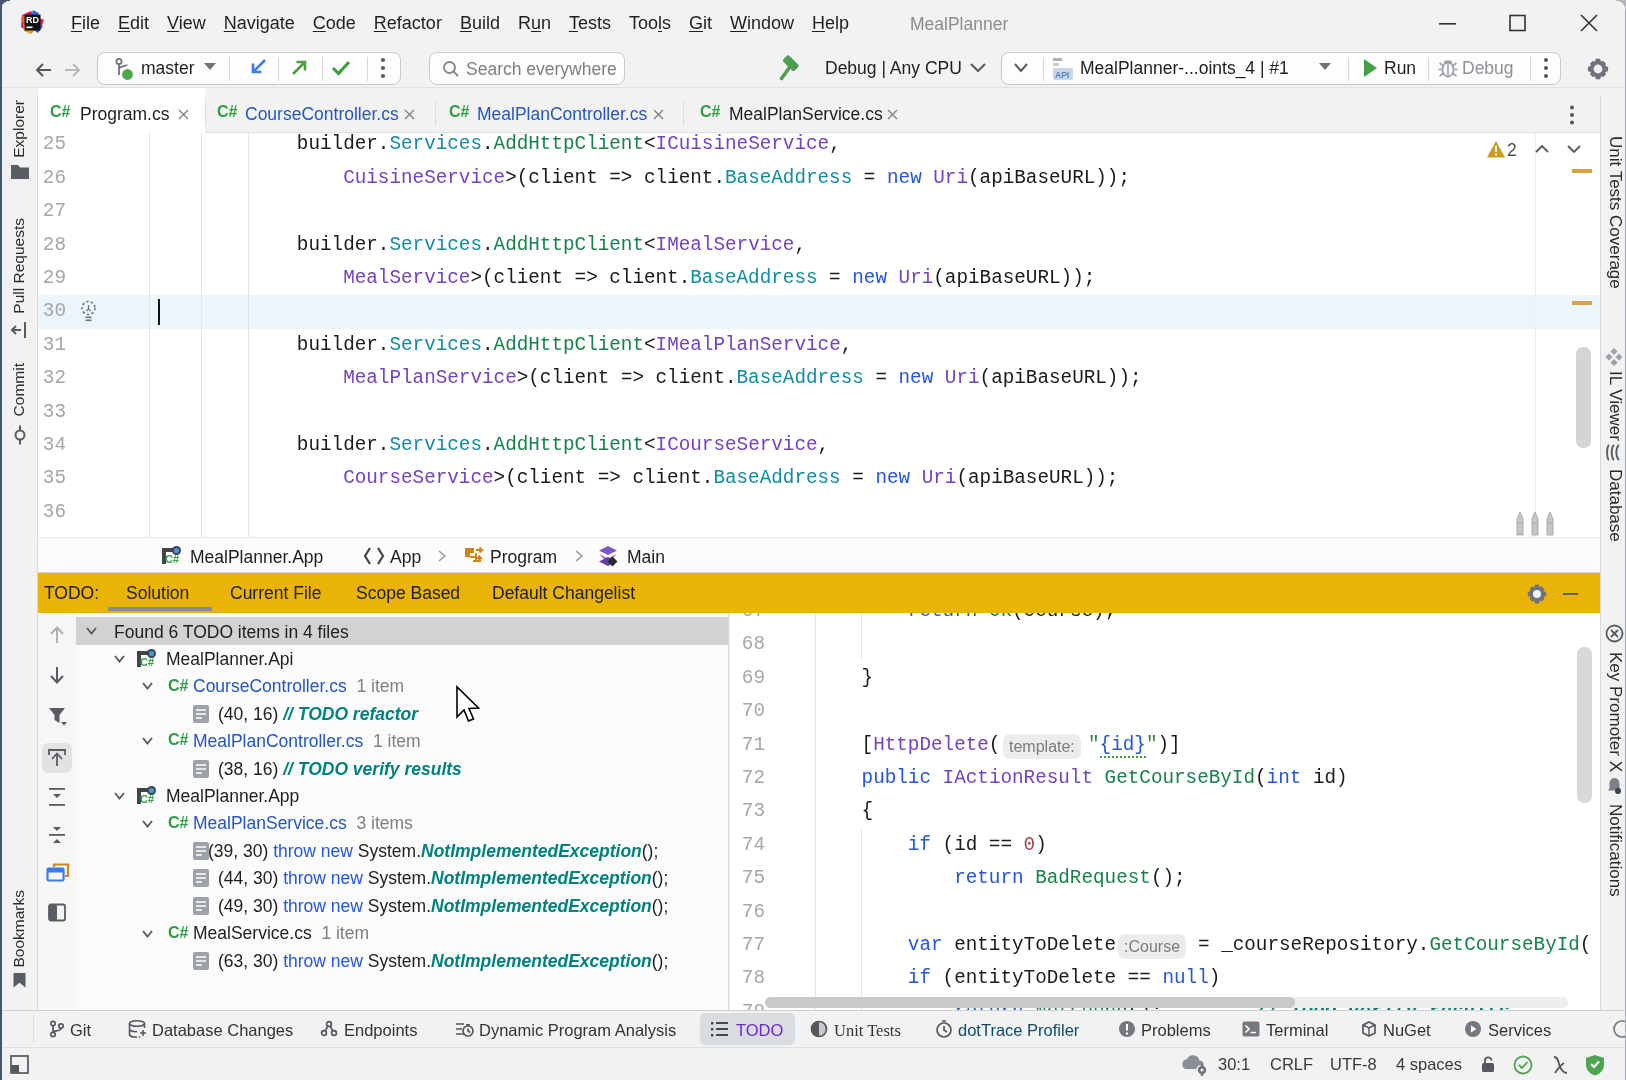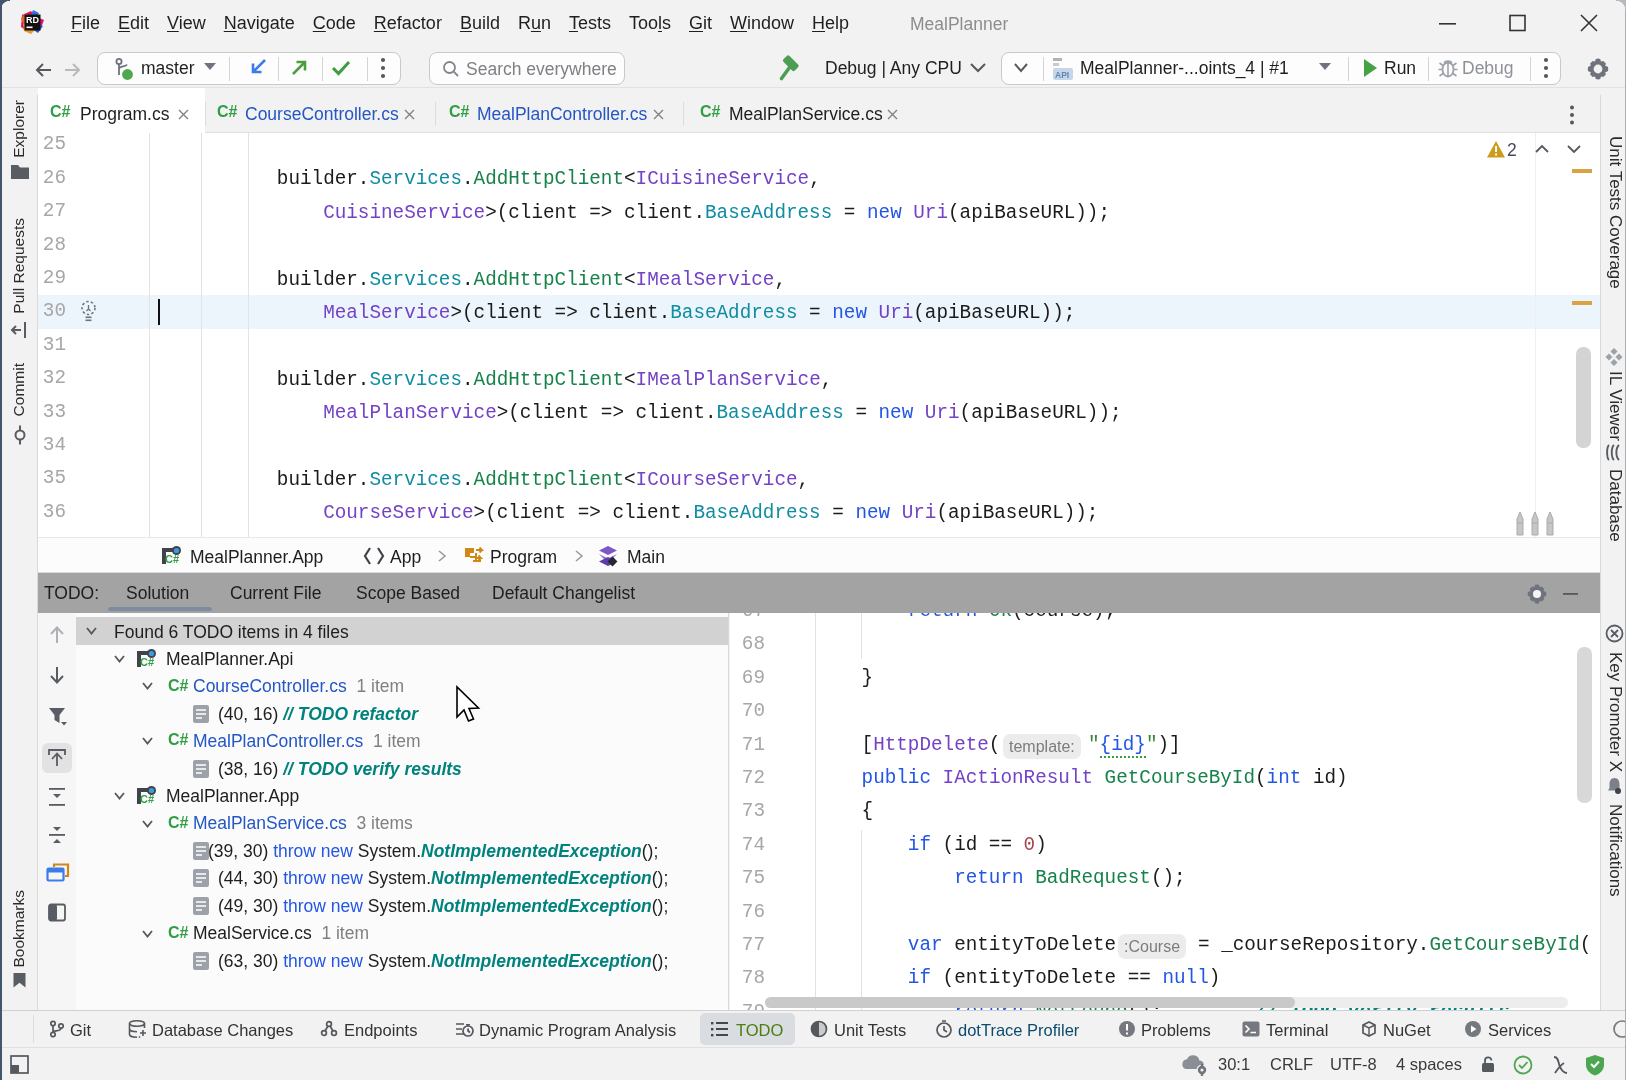--- a/index.html
+++ b/index.html
@@ -240,21 +240,21 @@
 
   <div class="abs" style="left:0;top:162.3px;width:1562px;height:33.4px;background:#EDF5FC;"></div>
 
   <div class="vline" style="left:111px;top:0;height:404px;"></div>
   <div class="vline" style="left:163px;top:0;height:404px;"></div>
   <div class="vline" style="left:210px;top:0;height:404px;"></div>
   <div class="vline" style="left:1497px;top:0;height:404px;background:#EFEFEF;"></div>
 
   <div class="lnum" style="left:0;top:-4.7px;width:28px;">25<br>26<br>27<br>28<br>29<br>30<br>31<br>32<br>33<br>34<br>35<br>36</div>
 
-  <pre class="code" style="left:100px;top:-4.7px;margin-top:35px;">            builder.<span class="prp">Services</span>.<span class="mth">AddHttpClient</span>&lt;<span class="typ">ICuisineService</span>,
+  <pre class="code" style="left:120px;top:-4.7px;">            builder.<span class="prp">Services</span>.<span class="mth">AddHttpClient</span>&lt;<span class="typ">ICuisineService</span>,
                 <span class="typ">CuisineService</span>&gt;(client =&gt; client.<span class="prp">BaseAddress</span> = <span class="kw">new</span> <span class="typ">Uri</span>(apiBaseURL));
 
             builder.<span class="prp">Services</span>.<span class="mth">AddHttpClient</span>&lt;<span class="typ">IMealService</span>,
                 <span class="typ">MealService</span>&gt;(client =&gt; client.<span class="prp">BaseAddress</span> = <span class="kw">new</span> <span class="typ">Uri</span>(apiBaseURL));
 
             builder.<span class="prp">Services</span>.<span class="mth">AddHttpClient</span>&lt;<span class="typ">IMealPlanService</span>,
                 <span class="typ">MealPlanService</span>&gt;(client =&gt; client.<span class="prp">BaseAddress</span> = <span class="kw">new</span> <span class="typ">Uri</span>(apiBaseURL));
 
             builder.<span class="prp">Services</span>.<span class="mth">AddHttpClient</span>&lt;<span class="typ">ICourseService</span>,
                 <span class="typ">CourseService</span>&gt;(client =&gt; client.<span class="prp">BaseAddress</span> = <span class="kw">new</span> <span class="typ">Uri</span>(apiBaseURL));</pre>
@@ -323,21 +323,21 @@
     </svg>
   <svg class="abs" style="left:558px;top:7px;" width="24" height="22" viewBox="0 0 24 22">
     <path d="M12 1 L21 5.5 L12 10 L3 5.5 Z" fill="#7B57C8"></path>
     <path d="M3 9 L12 13.5 L21 9 L12 18 Z" fill="#7B57C8" opacity="0.85"></path>
     <path d="M12 12 L21 16.5 L12 21 L3 16.5 Z" fill="#5E3DA8"></path>
     <rect x="13" y="13" width="7" height="7" transform="rotate(45 16.5 16.5)" fill="#26282E"></rect>
   </svg>
   <div class="ui" style="left:589px;top:9px;color:#1E1E1E;">Main</div>
 </div>
 
-<div id="todohdr" class="abs" style="left:38px;top:573px;width:1562px;height:40px;background:#a3a3a3;">
+<div id="todohdr" class="abs" style="left:38px;top:573px;width:1562px;height:40px;background:#eab308;">
   <div class="ui" style="left:6px;top:10px;color:#1E1E1E;">TODO:</div>
   <div class="ui" style="left:88px;top:10px;color:#1E1E1E;">Solution</div>
   <div class="abs" style="left:70px;top:34px;width:104px;height:4px;background:#7E8CA0;border-radius:2px;"></div>
   <div class="ui" style="left:192px;top:10px;color:#1E1E1E;">Current File</div>
   <div class="ui" style="left:318px;top:10px;color:#1E1E1E;">Scope Based</div>
   <div class="ui" style="left:454px;top:10px;color:#1E1E1E;">Default Changelist</div>
   <svg class="abs" style="left:1488px;top:10px;" width="22" height="22" viewBox="0 0 24 24">
     <path fill="#6E737C" d="M12 1.5 L14.2 2 L15 4.6 L17.3 3.9 L19.9 6.5 L19.2 8.8 L21.8 9.7 L22.3 12 L21.8 14.3 L19.2 15.2 L19.9 17.5 L17.3 20.1 L15 19.4 L14.2 22 L12 22.5 L9.8 22 L9 19.4 L6.7 20.1 L4.1 17.5 L4.8 15.2 L2.2 14.3 L1.7 12 L2.2 9.7 L4.8 8.8 L4.1 6.5 L6.7 3.9 L9 4.6 L9.8 2 Z"></path>
     <circle cx="12" cy="12" r="4.4" fill="#F4F4F4"></circle>
   </svg>
@@ -535,27 +535,27 @@
       <circle cx="14" cy="12" r="5" fill="none" stroke="#55585E" stroke-width="1.7"></circle>
       <path d="M14 9.5 V12 L16 13.5 M14 5.5 V7 M12 5.8 H16" stroke="#55585E" stroke-width="1.6"></path>
     </svg>
   <div class="ui" style="left:479px;top:10px;font-size:16.5px;color:#333;">Dynamic Program Analysis</div>
   <svg class="abs" style="left:710px;top:9px;" width="20" height="18" viewBox="0 0 20 18">
       <path d="M6 3 H18 M6 9 H18 M6 15 H18" stroke="#44474D" stroke-width="1.8"></path>
       <rect x="1" y="2" width="2.4" height="2.4" fill="#44474D"></rect>
       <rect x="1" y="8" width="2.4" height="2.4" fill="#44474D"></rect>
       <rect x="1" y="14" width="2.4" height="2.4" fill="#44474D"></rect>
     </svg>
-  <div class="ui" style="left:736px;top:10px;font-size:16.5px;color:#4d7c0f;">TODO</div>
+  <div class="ui" style="left:736px;top:10px;font-size:16.5px;color:#6d28d9;">TODO</div>
   <svg class="abs" style="left:809px;top:8px;" width="20" height="20" viewBox="0 0 20 20">
       <circle cx="10" cy="10" r="7.5" fill="none" stroke="#55585E" stroke-width="1.7"></circle>
       <circle cx="10" cy="10" r="7.5" fill="#55585E" opacity="0.25"></circle>
       <path d="M10 2.5 A 7.5 7.5 0 0 0 10 17.5" fill="#55585E"></path>
     </svg>
-  <div class="ui" style="left:834px;top:10px;font-size:16.5px;color:#333;">Unit Tests</div>
+  <div class="ui" style="left:834px;top:10px;font-size:16.5px;color:#333;font-family:Liberation Serif, serif;">Unit Tests</div>
   <svg class="abs" style="left:934px;top:8px;" width="20" height="20" viewBox="0 0 20 20">
       <circle cx="10" cy="11" r="7" fill="none" stroke="#55585E" stroke-width="1.7"></circle>
       <path d="M10 7 V11 L13 13 M8 2 H12" stroke="#55585E" stroke-width="1.7" fill="none"></path>
     </svg>
   <div class="ui" style="left:958px;top:10px;font-size:16.5px;color:#0c4a6e;">dotTrace Profiler</div>
   <svg class="abs" style="left:1117px;top:8px;" width="20" height="20" viewBox="0 0 20 20">
       <circle cx="10" cy="10" r="8" fill="#75787E"></circle>
       <rect x="9" y="5" width="2" height="6.5" fill="#FFF"></rect>
       <rect x="9" y="13.5" width="2" height="2" fill="#FFF"></rect>
     </svg>

